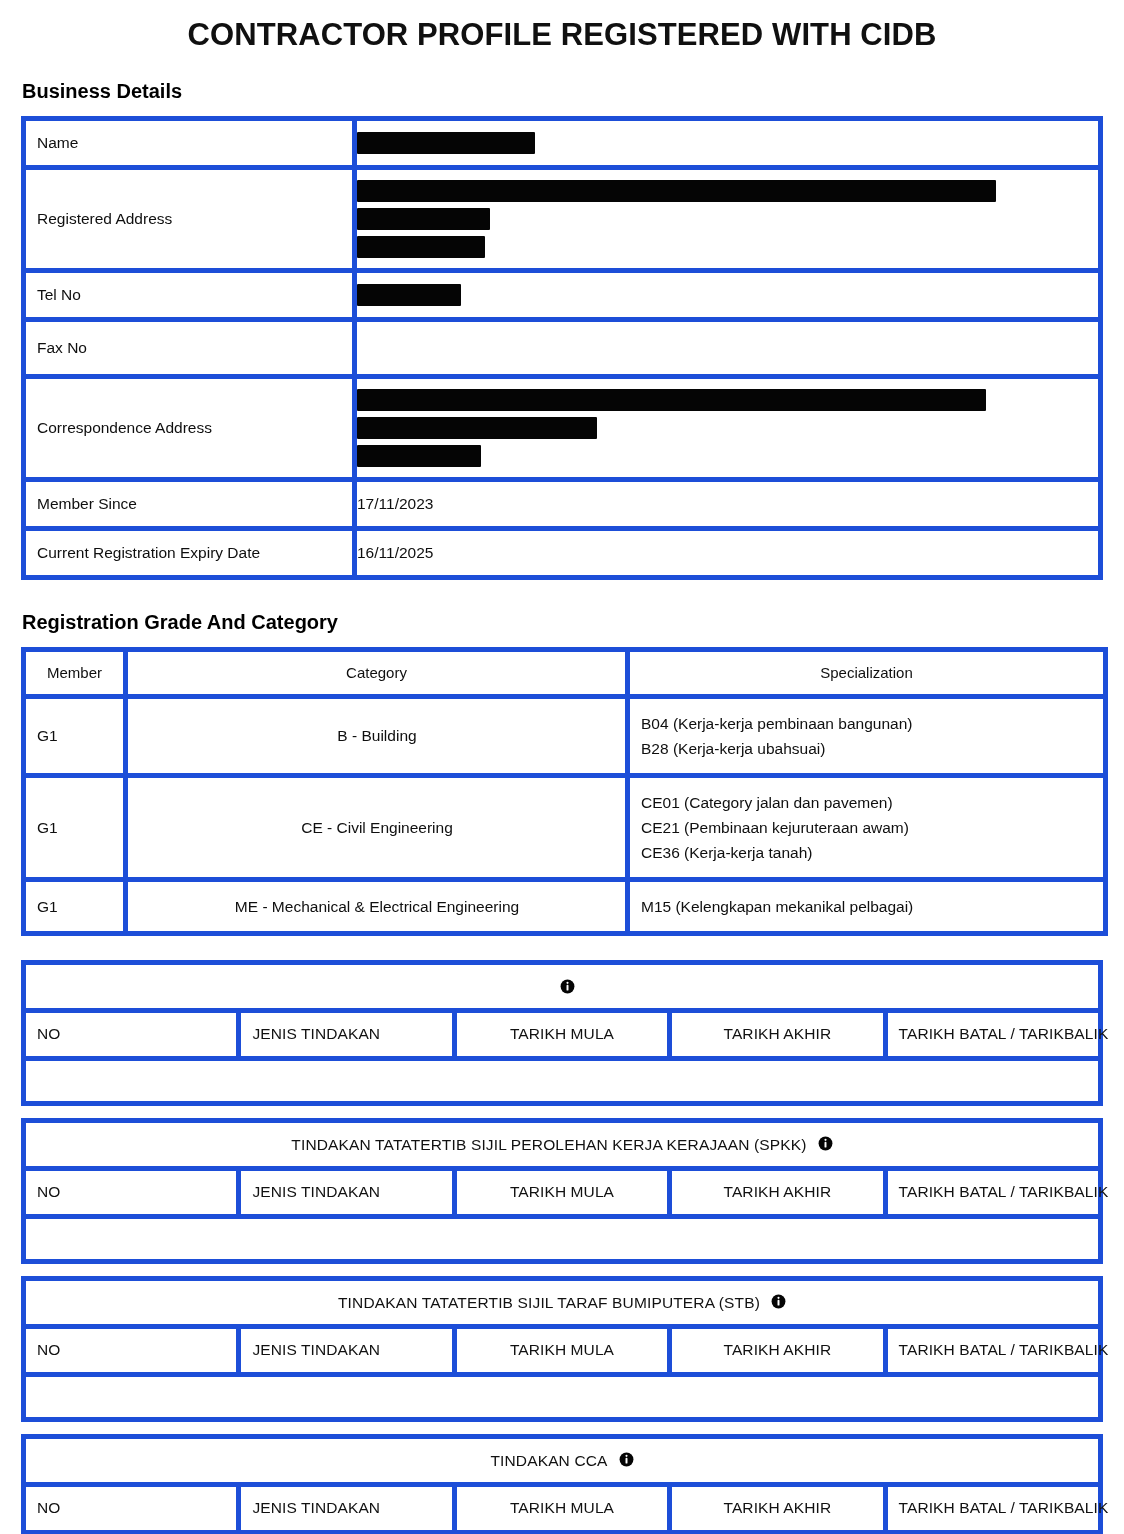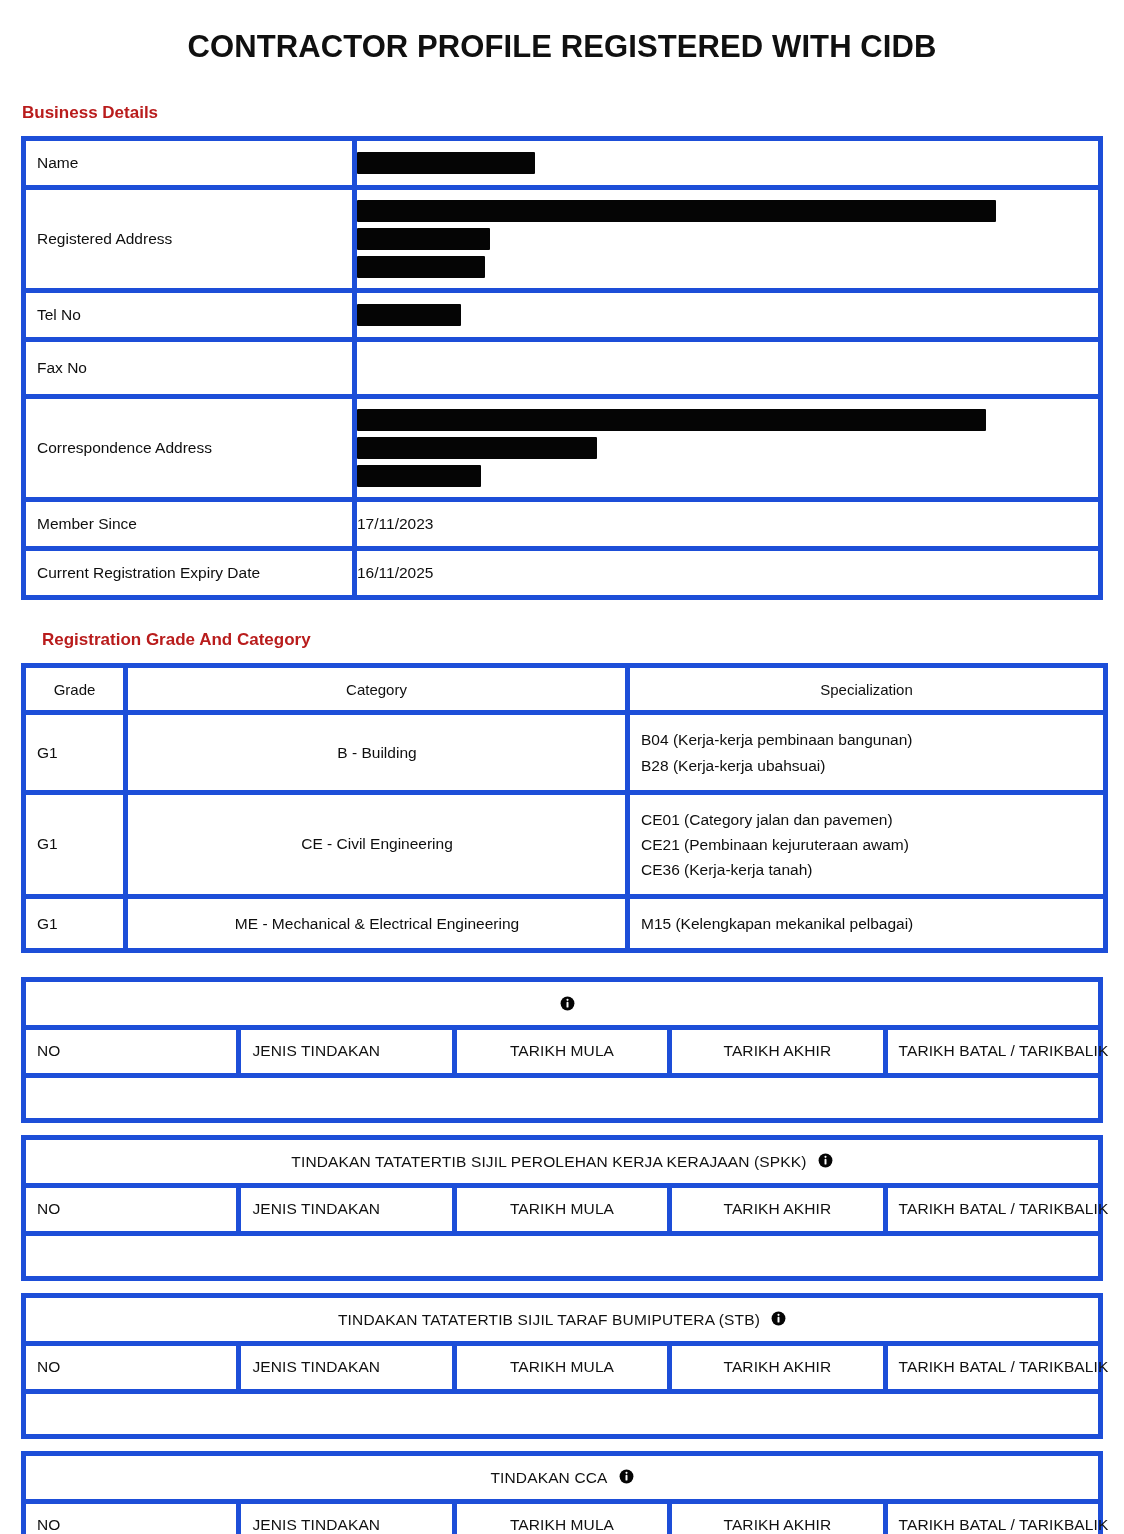--- a/index.html
+++ b/index.html
@@ -22,34 +22,34 @@
   }
 
   
   .doc-title {
     text-align: center;
     font-size: 31px;
     font-weight: bold;
     letter-spacing: 0.1px;
     color: #101010;
     padding: 17px 0 26px 0;
-    margin: 12px;
+    margin: 0;
     line-height: 1.15;
   }
 
   
   .section-heading {
-    font-size: 17px;
+    font-size: 20px;
     font-weight: bold;
-    color: #b91c1c;
+    color: #000000;
     margin: 0 0 13px 0;
     padding-left: 1px;
     line-height: 1.2;
   }
-  .section-heading.second { margin-top: 30px; margin-left: 20px; }
+  .section-heading.second { margin-top: 30px; }
 
   
   table {
     width: 1082px;
     border-collapse: collapse;
     table-layout: fixed;
     background: #fff;
   }
   td, th {
     border: 5px solid #1d4ed8;
@@ -208,21 +208,21 @@
           <td class="biz-value">16/11/2025</td>
         </tr>
       </tbody>
   </table>
 
   <h2 class="section-heading second">Registration Grade And Category</h2>
 
   <table class="grade-table">
     <thead>
       <tr>
-        <th class="col-grade">Grade</th>
+        <th class="col-grade">Member</th>
         <th class="col-category">Category</th>
         <th class="col-spec">Specialization</th>
       </tr>
     </thead>
     <tbody>
         <tr>
           <td class="cell-grade">G1</td>
           <td class="cell-category">B - Building</td>
           <td class="cell-spec">
             <span class="spec-line">B04 (Kerja-kerja pembinaan bangunan)</span>

